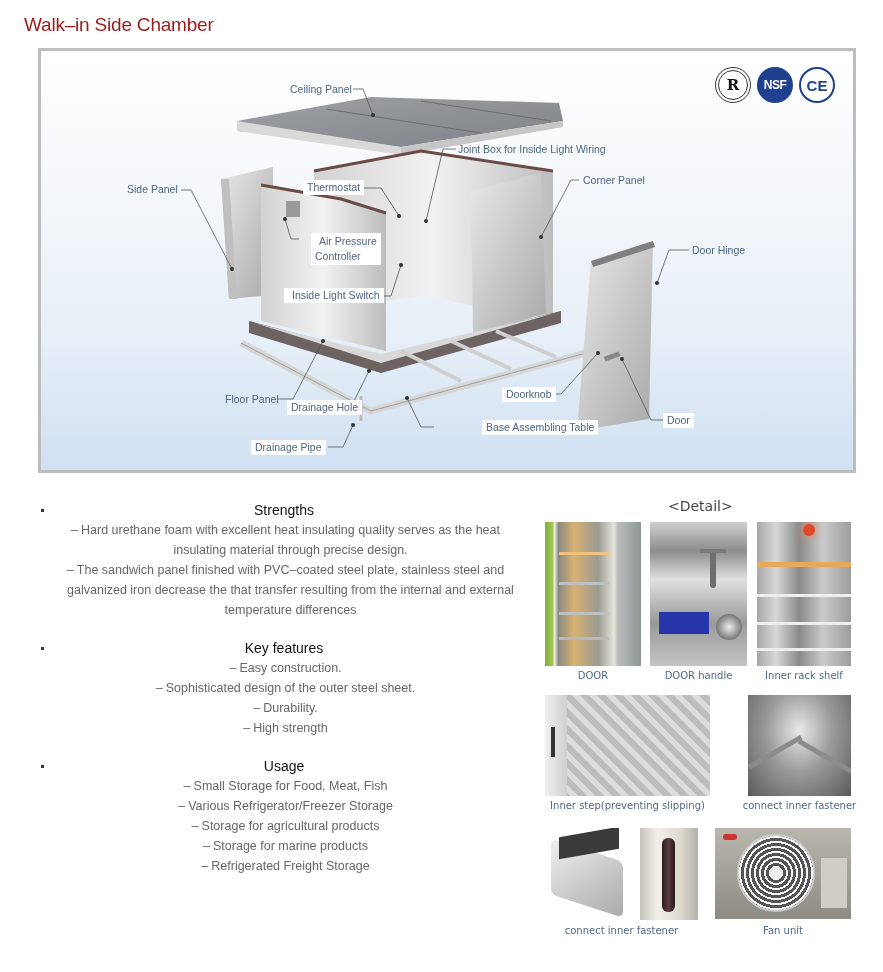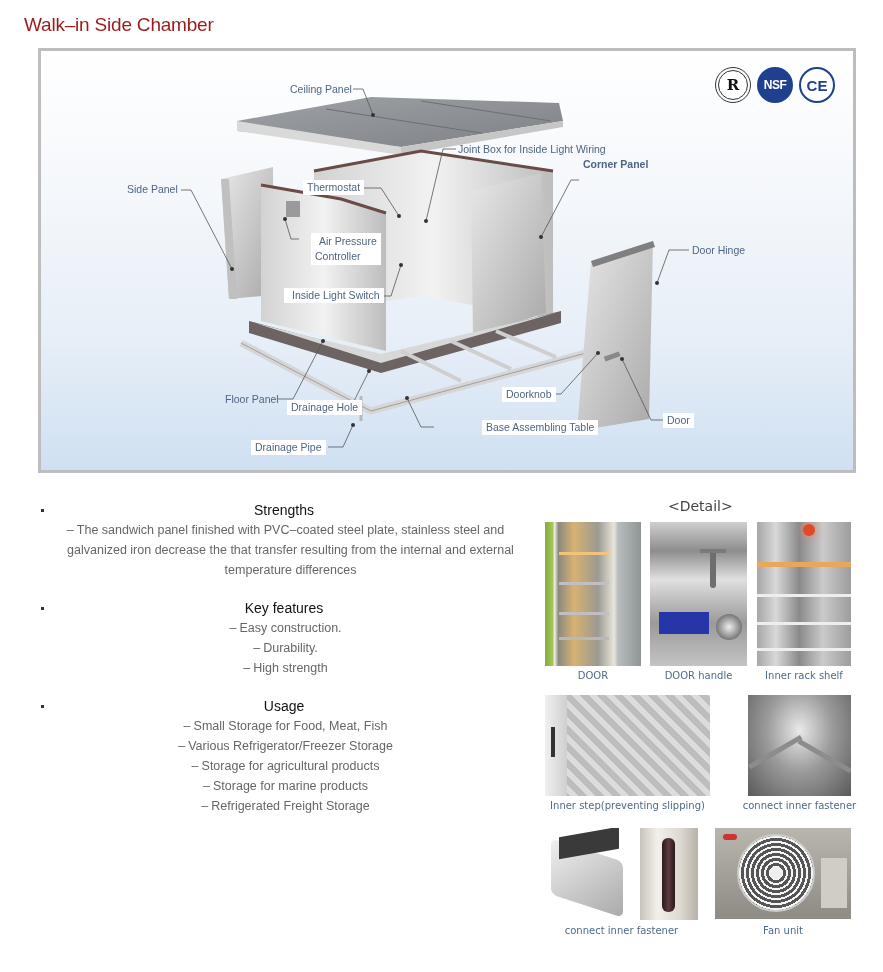--- a/index.html
+++ b/index.html
@@ -152,43 +152,45 @@
   <div class="certs">
     <div class="cert cert-r">R</div>
     <div class="cert cert-nsf">NSF</div>
     <div class="cert cert-ce">CE</div>
   </div>
 
   <span class="callout plain" style="left:245px;top:31px;">Ceiling Panel</span>
   <span class="callout plain" style="left:413px;top:91px;">Joint Box for Inside Light Wiring</span>
   <span class="callout plain" style="left:82px;top:131px;">Side Panel</span>
   <span class="callout" style="left:262px;top:129px;">Thermostat</span>
-  <span class="callout plain" style="left:538px;top:106px;font-weight:bold;">Corner Panel</span>
+  <span class="callout plain" style="left:538px;top:122px;">Corner Panel</span>
   <span class="callout" style="left:270px;top:182px;line-height:15px;">
     <span style="display:block;padding-left:4px;">Air Pressure</span>
     <span style="display:block;">Controller</span>
   </span>
   <span class="callout plain" style="left:647px;top:192px;">Door Hinge</span>
   <span class="callout" style="left:243px;top:237px;padding-left:8px;">Inside Light Switch</span>
   <span class="callout" style="left:461px;top:336px;">Doorknob</span>
   <span class="callout plain" style="left:180px;top:341px;">Floor Panel</span>
   <span class="callout" style="left:246px;top:349px;">Drainage Hole</span>
   <span class="callout" style="left:622px;top:362px;">Door</span>
   <span class="callout" style="left:393px;top:369px;margin-left:48px;">Base Assembling Table</span>
   <span class="callout" style="left:210px;top:389px;">Drainage Pipe</span>
 </div>
 
 <div class="text-col">
   <div class="section">
     <div class="section-title">Strengths</div>
+    <div class="item"><span class="dash">–</span><span>Hard urethane foam with excellent heat insulating quality serves as the heat insulating  material through precise design.</span></div>
     <div class="item"><span class="dash">–</span><span>The sandwich panel finished with PVC–coated steel plate, stainless steel and galvanized iron decrease the that transfer resulting from the internal and external temperature differences</span></div>
   </div>
   <div class="section">
     <div class="section-title">Key features</div>
     <div class="item"><span class="dash">–</span><span>Easy construction.</span></div>
+    <div class="item"><span class="dash">–</span><span>Sophisticated design of the outer steel sheet.</span></div>
     <div class="item"><span class="dash">–</span><span>Durability.</span></div>
     <div class="item"><span class="dash">–</span><span>High strength</span></div>
   </div>
   <div class="section">
     <div class="section-title">Usage</div>
     <div class="item"><span class="dash">–</span><span>Small Storage for Food, Meat, Fish</span></div>
     <div class="item"><span class="dash">–</span><span>Various Refrigerator/Freezer Storage</span></div>
     <div class="item"><span class="dash">–</span><span>Storage for agricultural products</span></div>
     <div class="item"><span class="dash">–</span><span>Storage for marine products</span></div>
     <div class="item"><span class="dash">–</span><span>Refrigerated Freight Storage</span></div>

